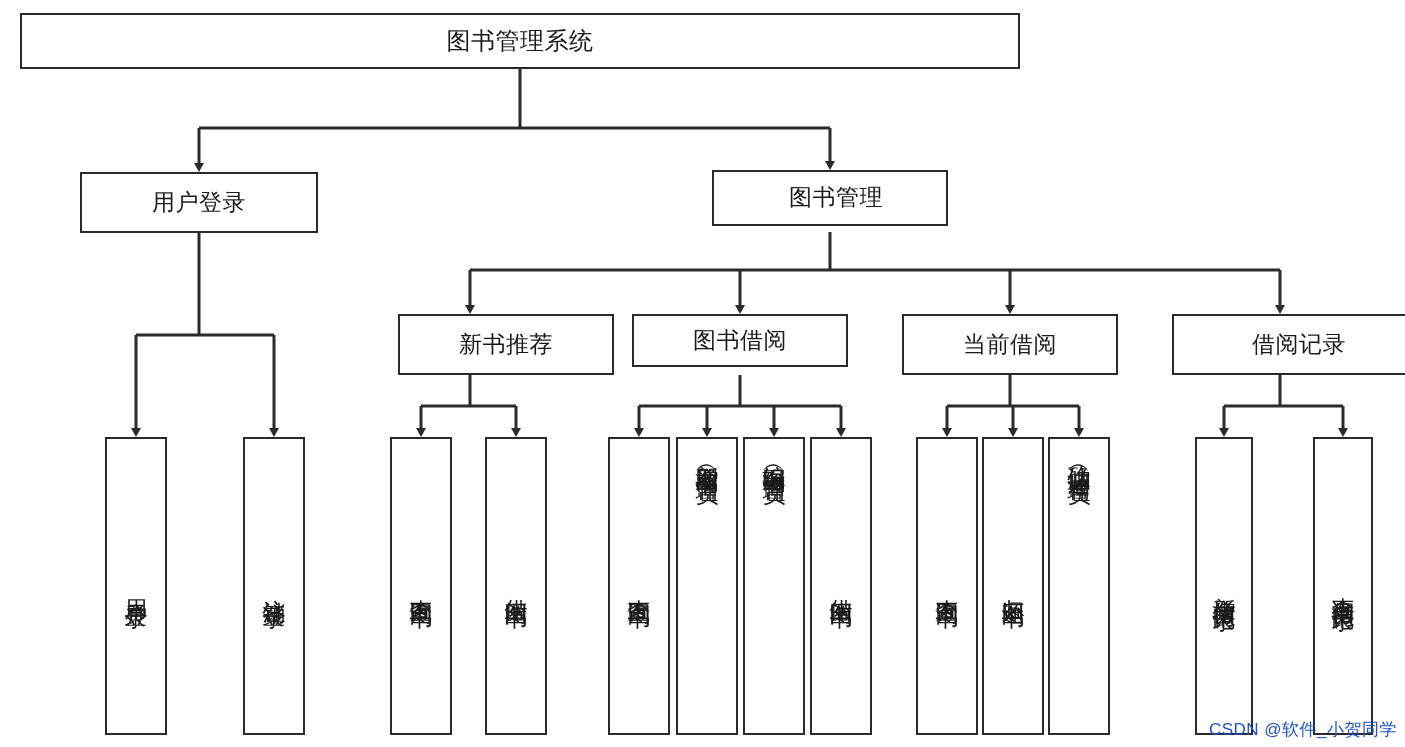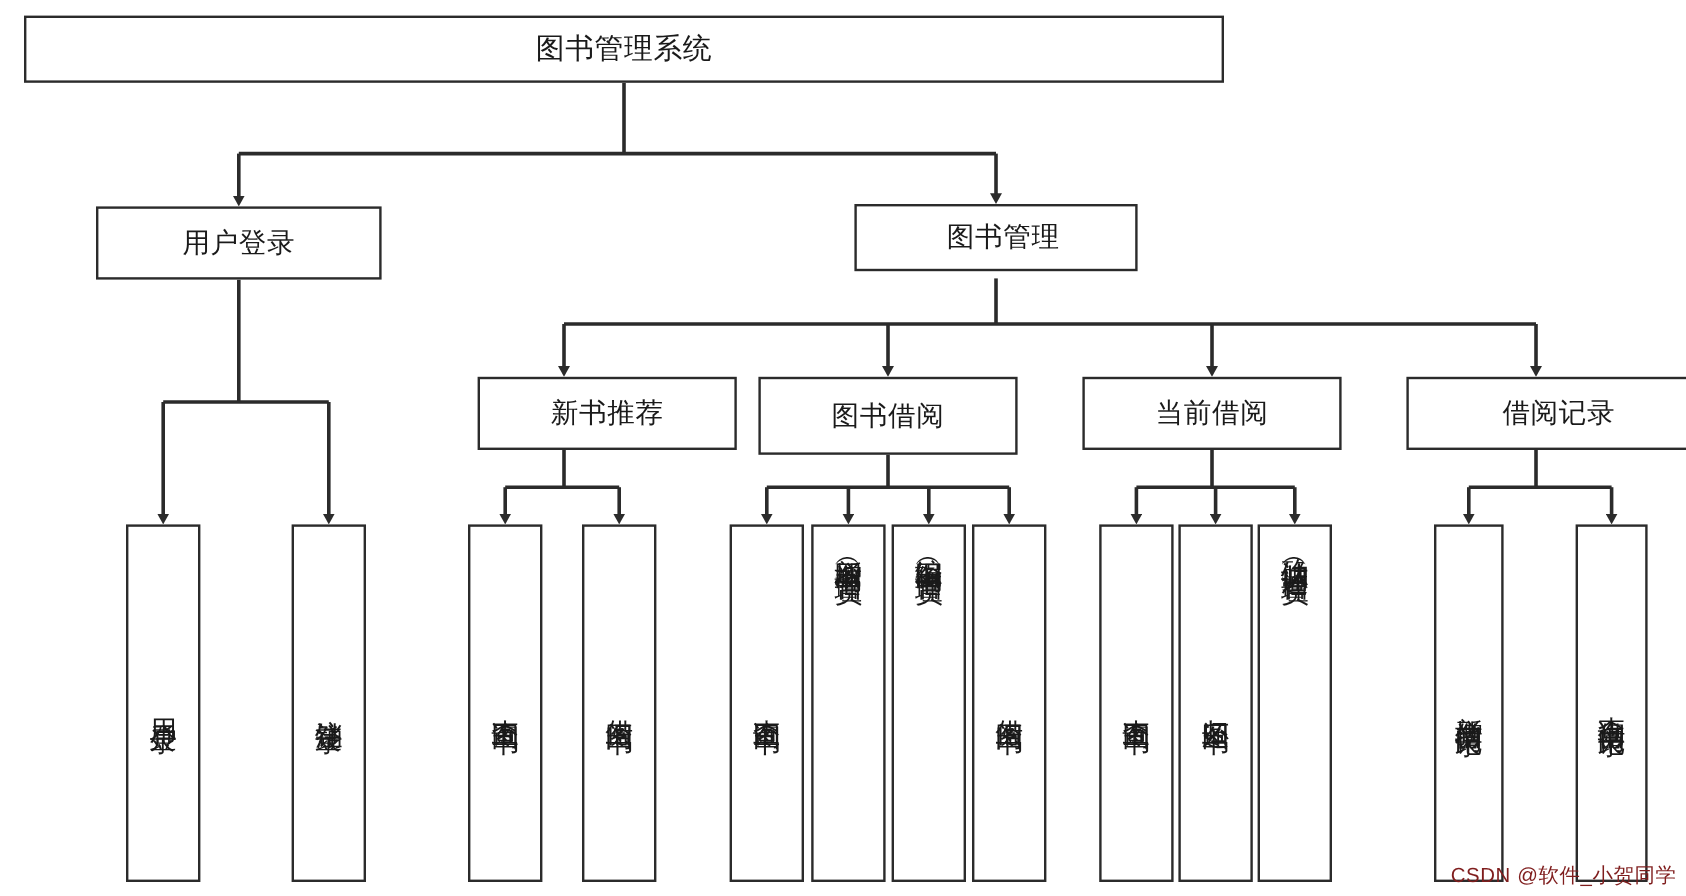--- a/index.html
+++ b/index.html
@@ -62,21 +62,21 @@
     line-height: 1;
   }
   .node.v-node.top-align {
     align-items: flex-start;
   }
   #watermark {
     position: absolute;
     right: 8px;
     bottom: 6px;
     font-size: 17px;
-    color: #7f1d1d;
+    color: #1d4ed8;
     letter-spacing: 0.5px;
     white-space: nowrap;
   }
 </style>
 </head>
 <body>
 
 <div id="diagram-root">
 
   <svg id="edge-layer" viewBox="0 0 1405 747" xmlns="http://www.w3.org/2000/svg">
@@ -136,21 +136,21 @@
   <div class="node h-node" style="left:80px; top:172px; width:238px; height:61px;">
     <span class="node-label">用户登录</span>
   </div>
   <div class="node h-node" style="left:712px; top:170px; width:236px; height:56px;padding-left:12px;">
     <span class="node-label">图书管理</span>
   </div>
 
   <div class="node h-node" style="left:362px; top:314px; width:216px; height:61px;margin-left:36px;">
     <span class="node-label">新书推荐</span>
   </div>
-  <div class="node h-node" style="left:632px; top:314px; width:216px; height:65px;">
+  <div class="node h-node" style="left:632px; top:314px; width:216px; height:53px;">
     <span class="node-label">图书借阅</span>
   </div>
   <div class="node h-node" style="left:902px; top:314px; width:216px; height:61px;justify-content:center;">
     <span class="node-label">当前借阅</span>
   </div>
   <div class="node h-node" style="left:1172px; top:314px; width:254px; height:61px;">
     <span class="node-label">借阅记录</span>
   </div>
 
   <div class="node v-node" style="left:105px; top:437px; width:62px; height:298px;">

